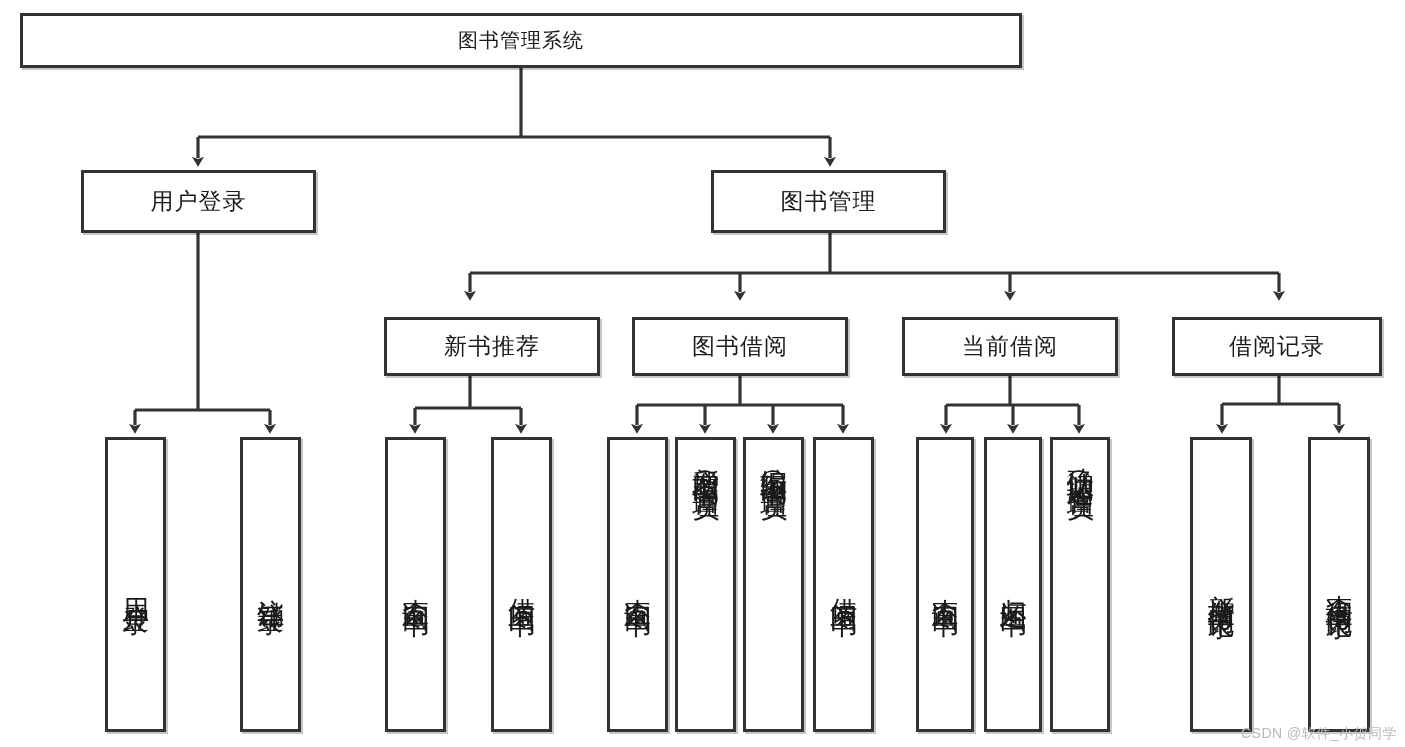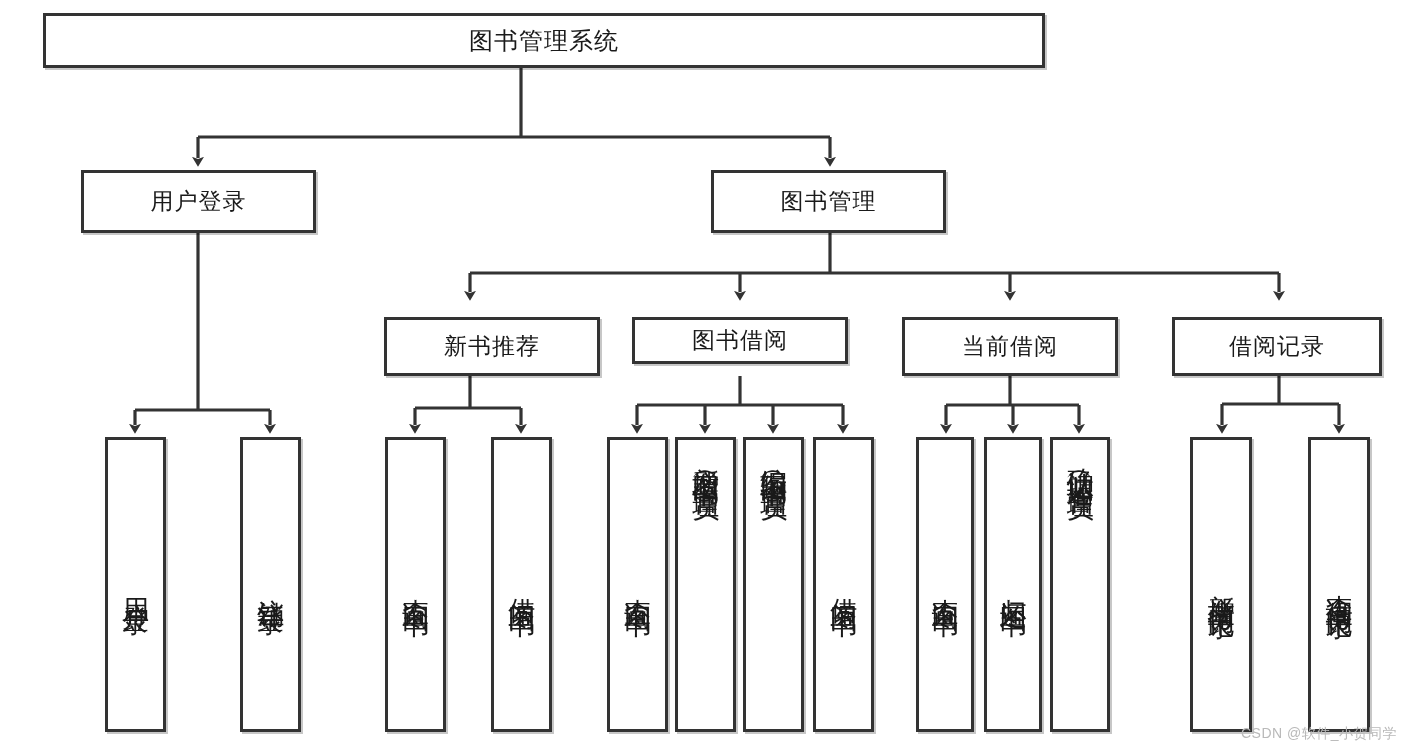--- a/index.html
+++ b/index.html
@@ -27,22 +27,21 @@
     display: flex;
     align-items: center;
     justify-content: center;
     color: #1a1a1a;
   }
   .node.h {
     font-size: 23px;
     letter-spacing: 1px;
   }
   .node.root {
-    font-size: 24px;
-    margin-left: 23px;
+    font-size: 20px;
   }
   
   .node.v {
     border-width: 3px;
     align-items: flex-start;
     justify-content: center;
     padding-top: 6px;
   }
   .node.v .vtext {
     writing-mode: vertical-rl;
@@ -138,21 +137,21 @@
   <div class="node h" style="left:81px; top:170px; width:235px; height:63px;">
     <span>用户登录</span>
   </div>
   <div class="node h" style="left:711px; top:170px; width:235px; height:63px;">
     <span>图书管理</span>
   </div>
 
   <div class="node h" style="left:362px; top:317px; width:216px; height:59px;margin-left:22px;">
     <span>新书推荐</span>
   </div>
-  <div class="node h" style="left:632px; top:317px; width:216px; height:47px;">
+  <div class="node h" style="left:632px; top:317px; width:216px; height:59px;">
     <span>图书借阅</span>
   </div>
   <div class="node h" style="left:902px; top:317px; width:216px; height:59px;">
     <span>当前借阅</span>
   </div>
   <div class="node h" style="left:1172px; top:317px; width:210px; height:59px;">
     <span>借阅记录</span>
   </div>
 
   <div class="node v mid" style="left:105px; top:437px; width:61px; height:295px;">

